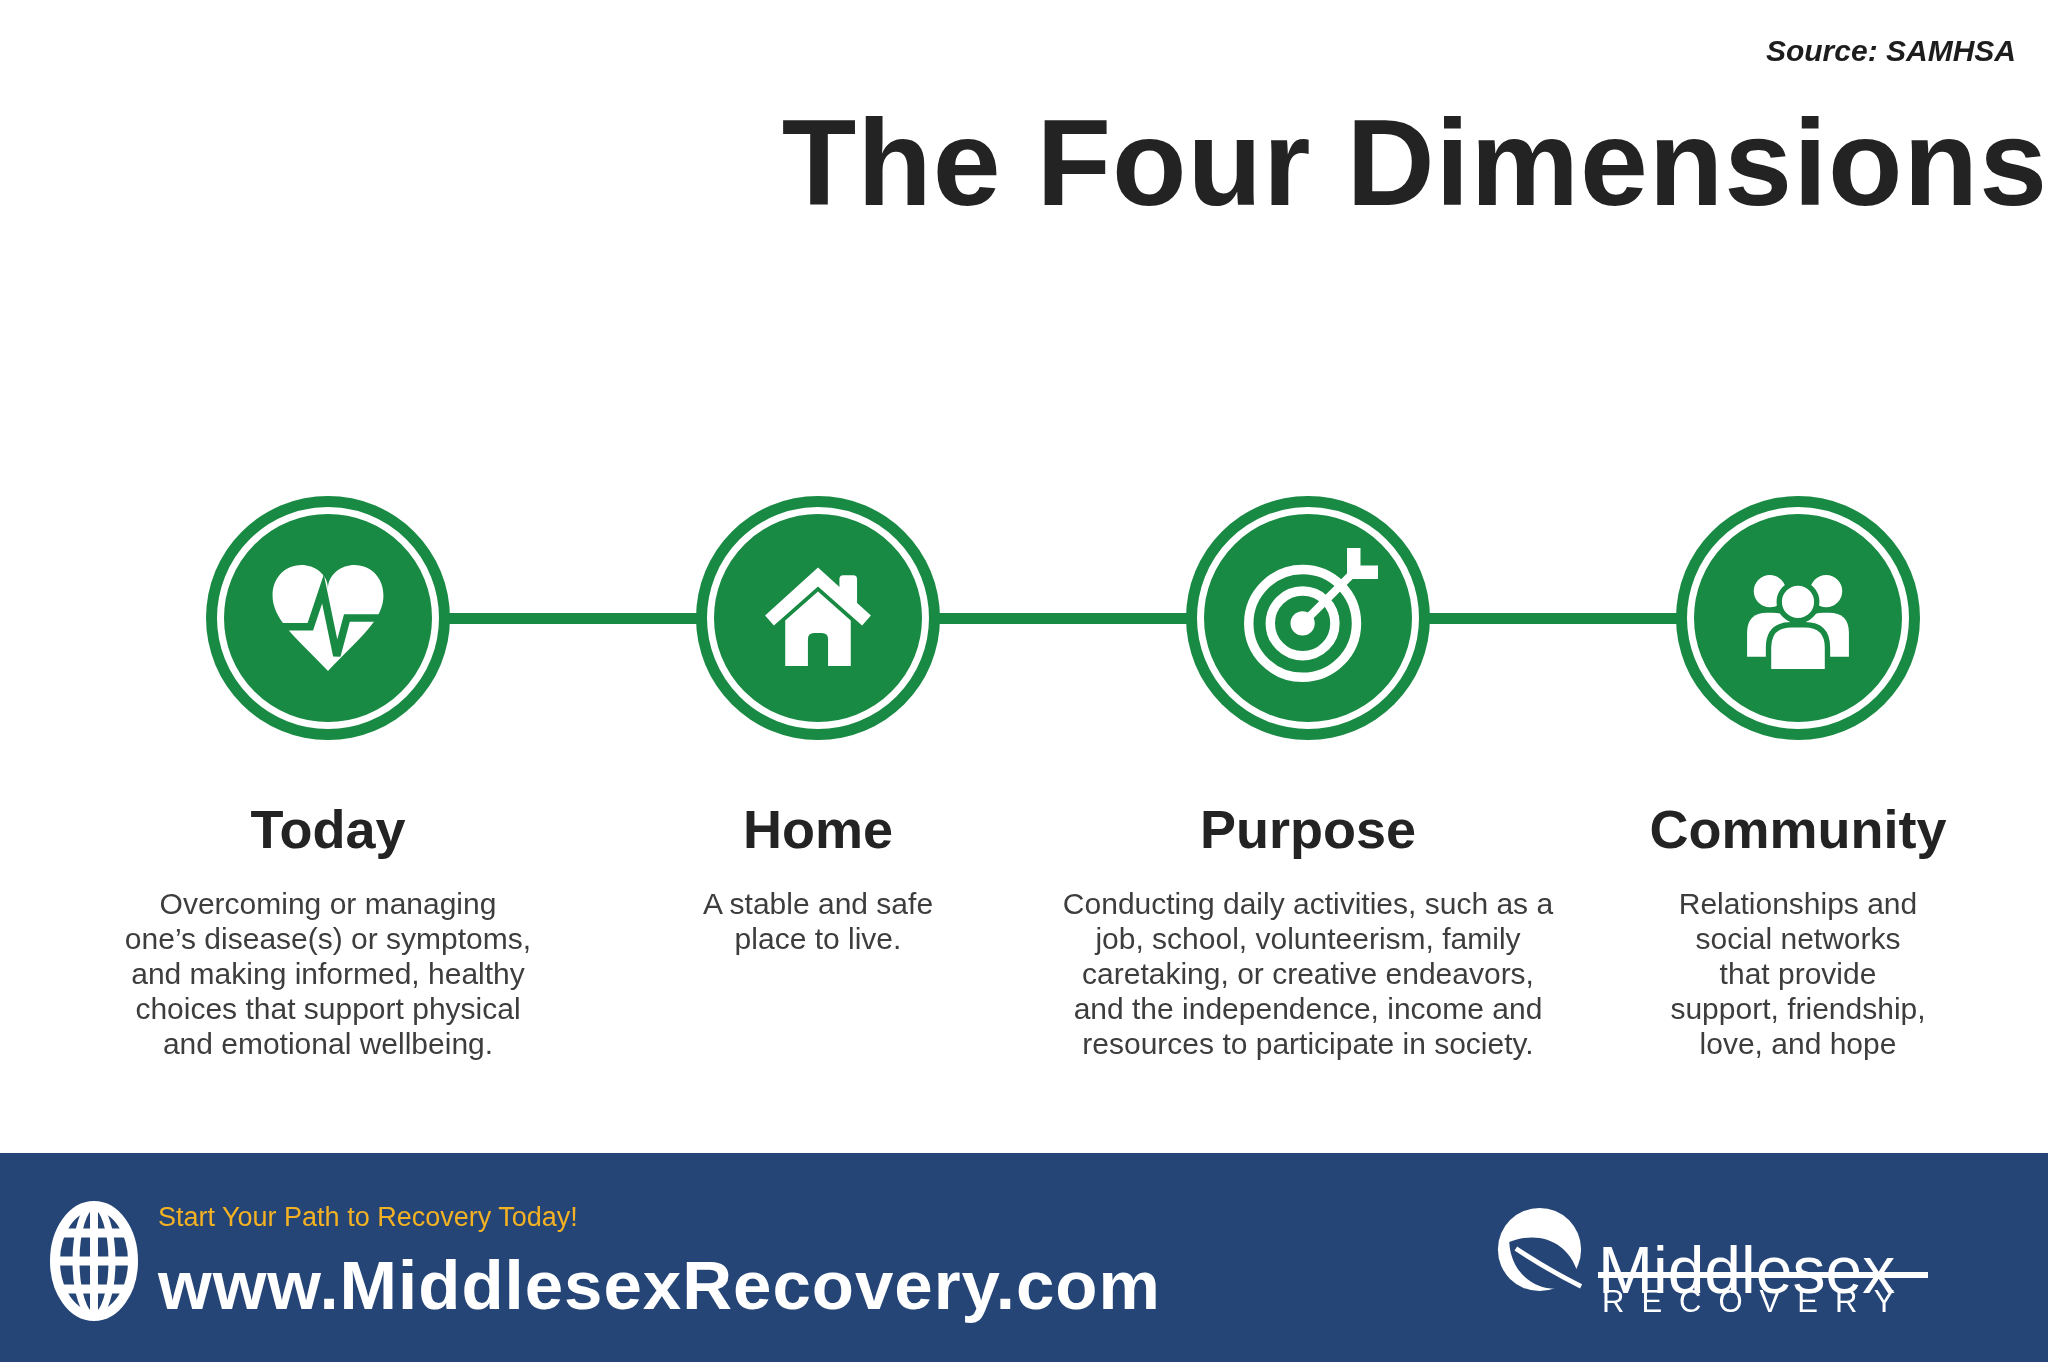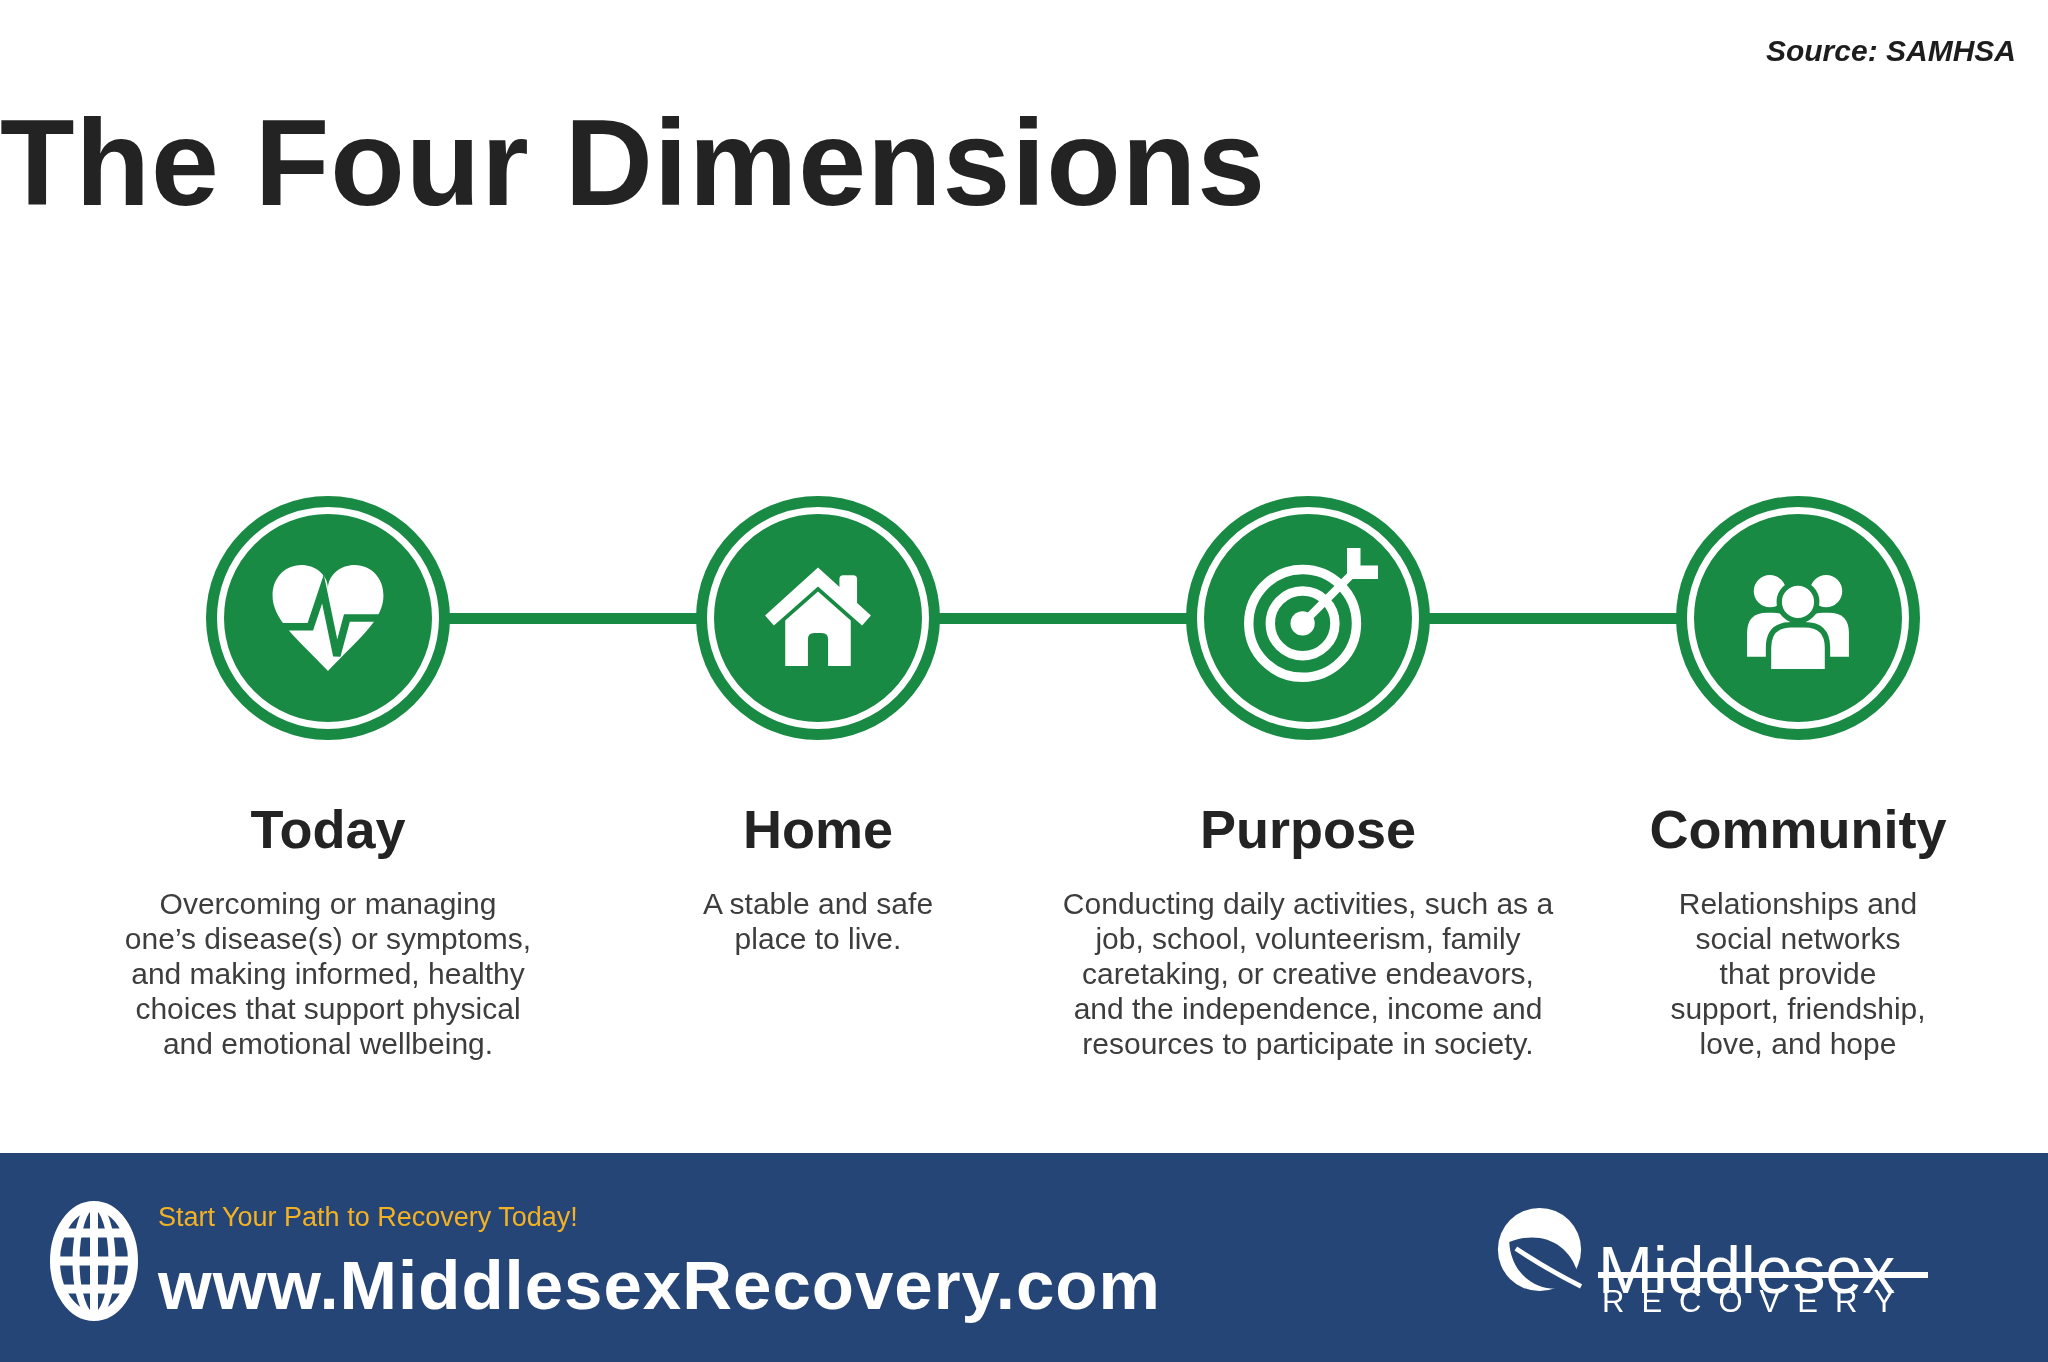--- a/index.html
+++ b/index.html
@@ -7,21 +7,21 @@
     position:relative; width:2048px; height:1362px; overflow:hidden;
     background:#ffffff; font-family:"Liberation Sans", sans-serif;
   }
   
   .source{
     position:absolute; top:26px; right:32px;
     font-size:30px; font-weight:700; font-style:italic; color:#1d1d1d;margin-top:8px;
   }
   
   .title{
-    position:absolute; left:0; right:0; top:92px; text-align:left;
+    position:absolute; left:0; right:0; top:92px; text-align:right;
     font-size:122px; line-height:142px; font-weight:700; color:var(--title_color,#232323);
     letter-spacing:1px;
   }
   
   .connector{
     position:absolute; left:328px; top:613px; width:1470px; height:11px;
     background:var(--green,#188a43);
   }
   
   .circle{

